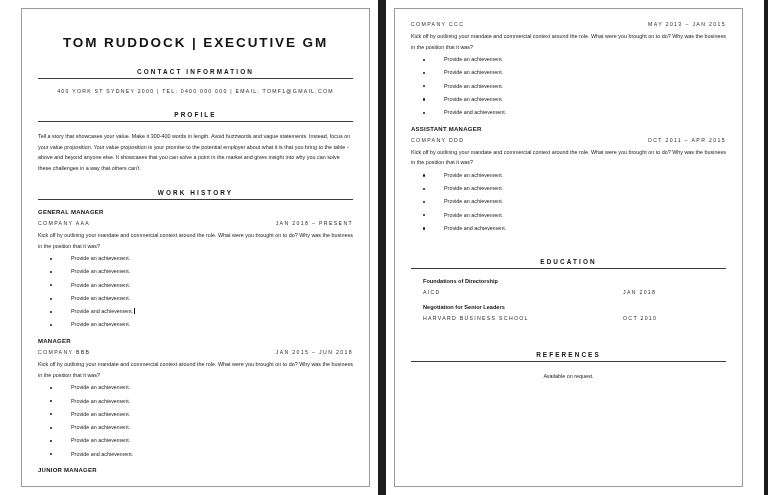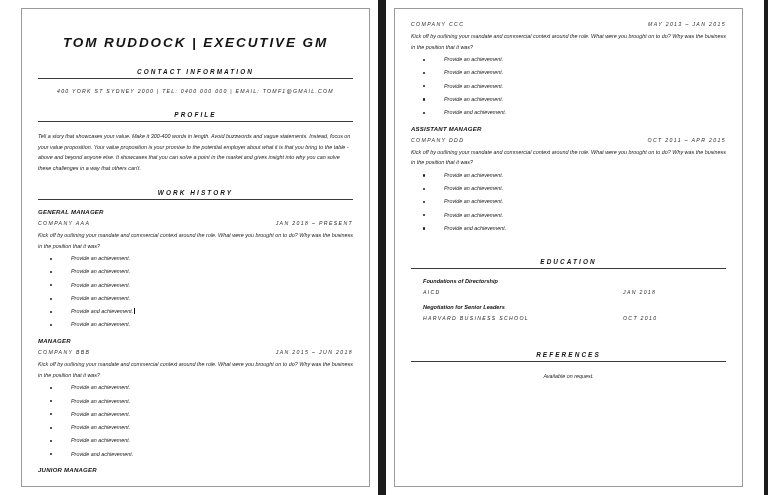--- a/index.html
+++ b/index.html
@@ -34,21 +34,20 @@
 
   .page-left  { width: 378px; height: 495px; margin-right: 8px; }
   .page-right { width: 378px; height: 495px; }
 
   
   .sheet {
     position: absolute;
     border: 1px solid #9a9a9a;
     background: #ffffff;
     overflow: hidden;
-    font-style: italic;
   }
 
   .page-left .sheet  { left: 21px; top: 8px;  right: 8px;  bottom: 8px; }
   .page-right .sheet { left: 8px;  top: 8px;  right: 21px; bottom: 8px; }
 
   .sheet-inner {
     padding: 12px 16px 0 16px;
     height: 100%;
   }
 

